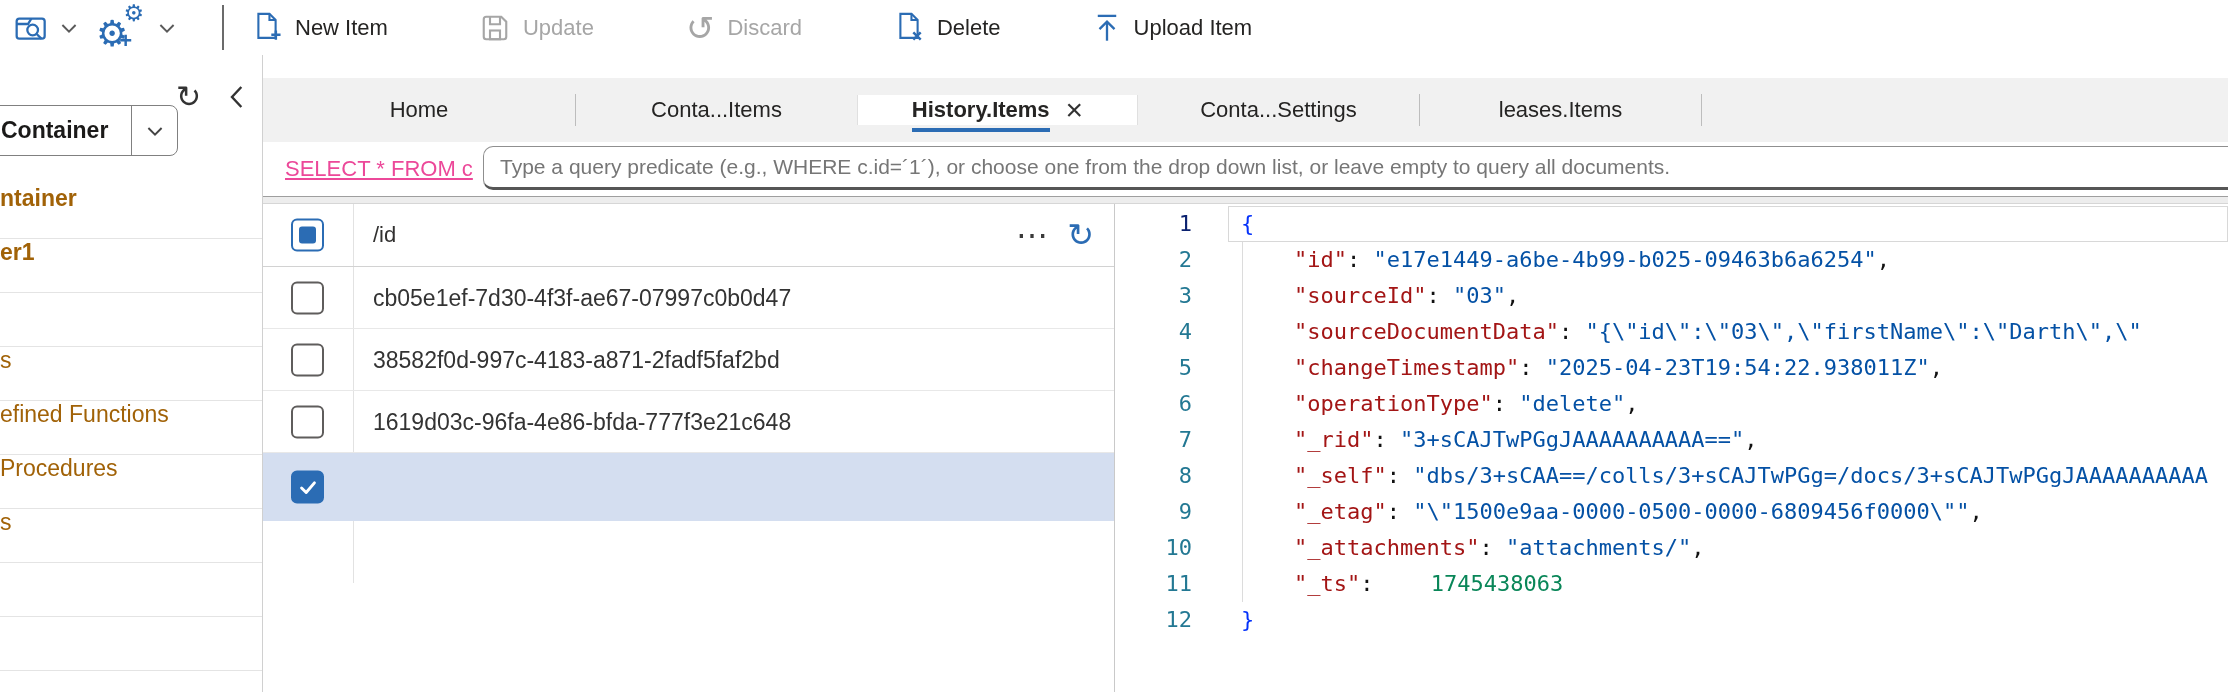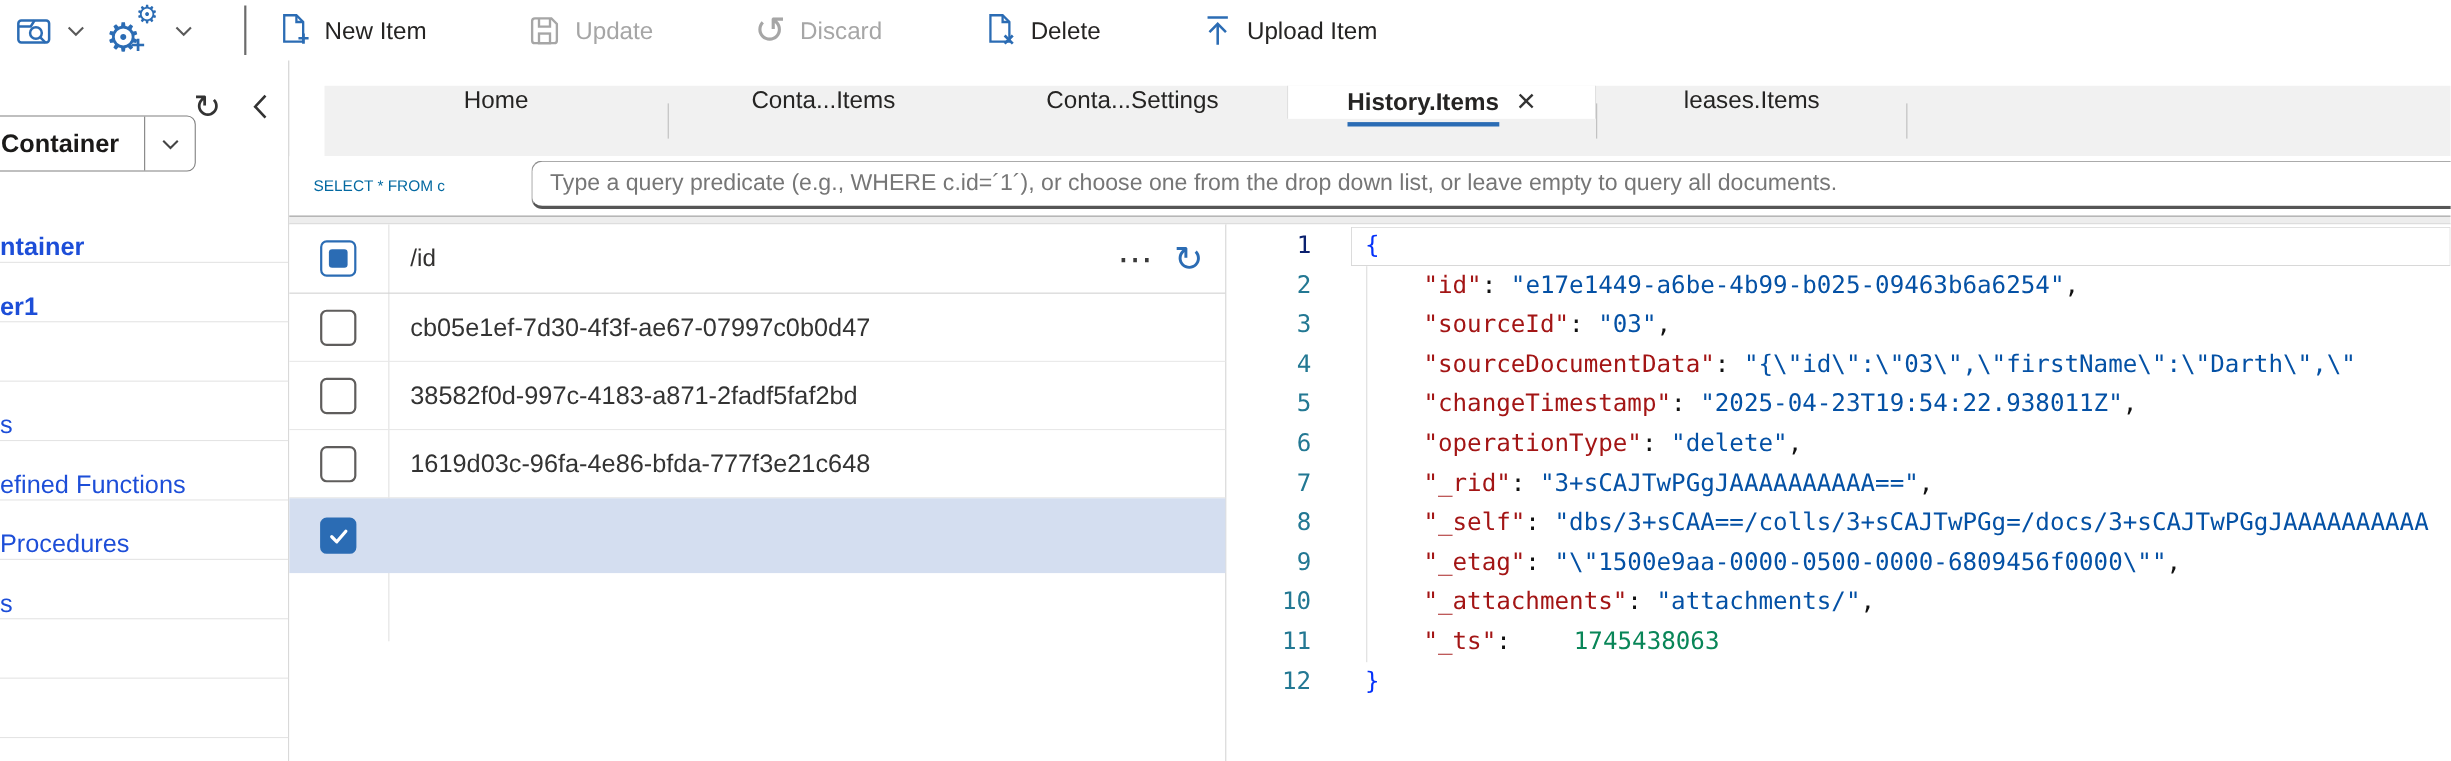--- a/index.html
+++ b/index.html
@@ -29,35 +29,35 @@
   .undo-glyph { font-size: 34px; line-height: 34px; }
 
   
   .sidebar { position: absolute; left: 0; top: 55px; width: 263px; bottom: 0; background: #fff; border-right: 1px solid #d0d0d0; }
   .sb-refresh { position: absolute; left: 176px; top: 24px; font-size: 30px; color: #333; }
   .sb-collapse { position: absolute; left: 228px; top: 30px; color: #333; }
   .sb-dropdown { position: absolute; left: -14px; top: 50px; width: 192px; height: 51px; border: 1px solid #808080; border-radius: 8px; background: #fff; display: flex; align-items: stretch; }
   .sb-dd-label { flex: 1; display: flex; align-items: center; padding-left: 14px; font-size: 23px; font-weight: 700; color: #1b1a19; }
   .sb-dd-chev { width: 46px; border-left: 1px solid #808080; display: flex; align-items: center; justify-content: center; color: #444; }
   .sb-tree { position: absolute; left: 0; top: 130px; right: 0; }
-  .sb-row { height: 54px; border-bottom: 1px solid #e4e4e4; display: flex; align-items: flex-end; font-size: 23px; color: #1d4ed8; }
+  .sb-row { height: 54px; border-bottom: 1px solid #e4e4e4; display: flex; align-items: flex-start; font-size: 23px; color: #a16207; }
   .sb-row .bold { font-weight: 600; }
 
   
-  .tabstrip { position: absolute; left: 263px; top: 78px; right: 0; height: 64px; background: #f1f1f1; display: flex; align-items: flex-start; margin-left: 32px; }
+  .tabstrip { position: absolute; left: 263px; top: 78px; right: 0; height: 64px; background: #f1f1f1; display: flex; align-items: center; }
   .tab { width: 281px; display: flex; align-items: center; justify-content: center; gap: 16px; font-size: 22px; color: #252423; cursor: pointer; }
   .tab.first { width: 312px; }
   .tab.active { background: #fff; border-left: 1px solid #e0e0e0; border-right: 1px solid #e0e0e0; }
   .tab.active .tab-label { font-weight: 700; border-bottom: 4px solid var(--accent); padding-bottom: 5px; margin-bottom: -9px; }
   .tab-close { font-size: 30px; color: #333; line-height: 1; }
   .tab-divider { width: 1px; height: 32px; background: #bdbdbd; align-self: center; }
 
   
   .querybar { position: absolute; left: 263px; top: 142px; right: 0; height: 54px; background: #fff; }
-  .q-label { position: absolute; left: 22px; top: 50%; transform: translateY(-50%); font-size: 14px; color: #0369a1; }
+  .q-label { position: absolute; left: 22px; top: 50%; transform: translateY(-50%); font-size: 22px; color: #ec4899; text-decoration: underline; }
   .q-input { position: absolute; left: 220px; top: 4px; right: -10px; height: 44px; border: 1px solid #8f8f8f; border-bottom: 3px solid #565656; border-radius: 10px 0 0 10px; padding: 0 16px; font-size: 21px; font-family: "Liberation Sans", sans-serif; color: #252423; outline: none; }
   .q-input::placeholder { color: var(--placeholder); }
 
   .splitter { position: absolute; left: 263px; top: 196px; right: 0; height: 8px; background: #ededed; border-top: 1px solid #9e9e9e; border-bottom: 1px solid #d6d6d6; }
 
   
   .docs { position: absolute; left: 263px; top: 204px; width: 852px; bottom: 0; background: #fff; border-right: 1px solid #c9c9c9; }
   .docs-colline { position: absolute; left: 90px; top: 0; width: 1px; height: 379px; background: #e2e2e2; }
   .docs-header { position: relative; height: 63px; border-bottom: 1px solid #d2d2d2; }
   .docs-col-label { position: absolute; left: 110px; top: 50%; transform: translateY(-50%); font-size: 22px; color: #323130; }
@@ -218,26 +218,26 @@
   </div>
 
   <div class="tabstrip">
       <div class="tab first">
         <span class="tab-label">Home</span>
       </div>
       <div class="tab-divider"></div>
       <div class="tab">
         <span class="tab-label">Conta...Items</span>
       </div>
-      <div class="tab">
-        <span class="tab-label">Conta...Settings</span>
-      </div>
       <div class="tab active">
         <span class="tab-label">History.Items</span>
         <span class="tab-close">×</span>
+      </div>
+      <div class="tab">
+        <span class="tab-label">Conta...Settings</span>
       </div>
       <div class="tab-divider"></div>
       <div class="tab">
         <span class="tab-label">leases.Items</span>
       </div>
       <div class="tab-divider"></div>
     </div>
 
   <div class="querybar">
     <span class="q-label">SELECT * FROM c</span>

